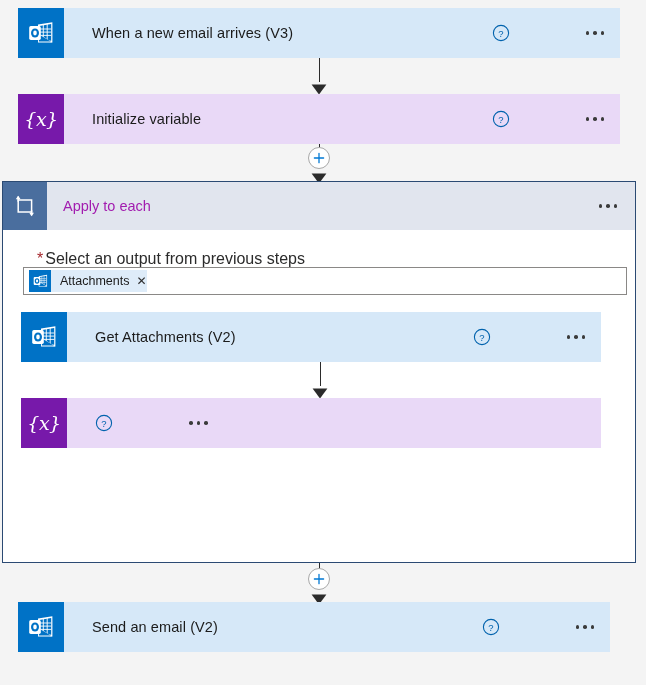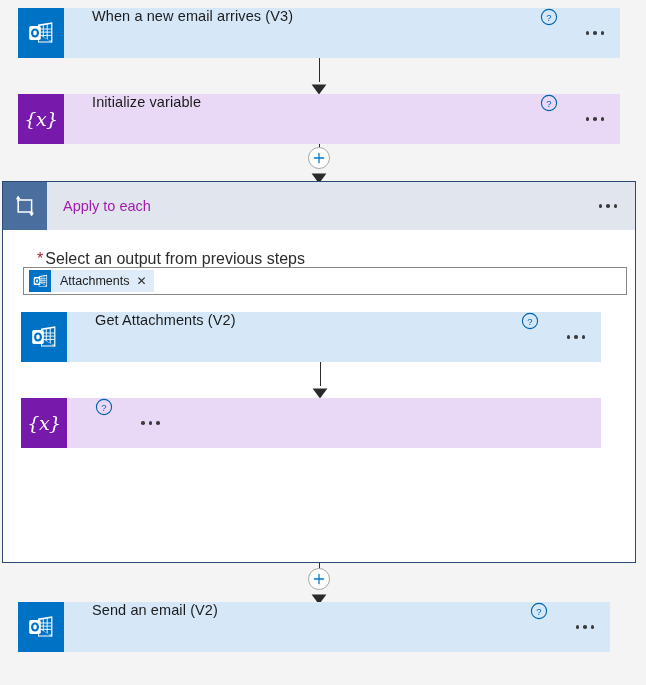--- a/index.html
+++ b/index.html
@@ -27,23 +27,25 @@
   .card .icon-block {
     width: 46px;
     flex: 0 0 46px;
     display: flex;
     align-items: center;
     justify-content: center;
   }
   .card .card-body {
     flex: 1 1 auto;
     display: flex;
+    align-items: center;
     padding-left: 28px;
     padding-right: 14px;
     box-sizing: border-box;
+    gap: 48px;
   }
   .card .card-title {
     flex: 1 1 auto;
     font-size: 14.5px;
     color: #1b1b1b;
     letter-spacing: .1px;
     white-space: nowrap;
   }
 
   .card.blue .icon-block { background: #0072c6; }
@@ -175,21 +177,21 @@
     box-sizing: border-box;
     display: flex;
     align-items: center;
     padding-left: 5px;
   }
   .token-chip {
     display: inline-flex;
     align-items: center;
     height: 22px;
     background: #deecf9;
-    padding-right: 7px;
+    padding-right: 0;
   }
   .token-chip .chip-icon {
     width: 22px;
     height: 22px;
     background: #0072c6;
     display: flex;
     align-items: center;
     justify-content: center;
     flex: 0 0 22px;
   }

